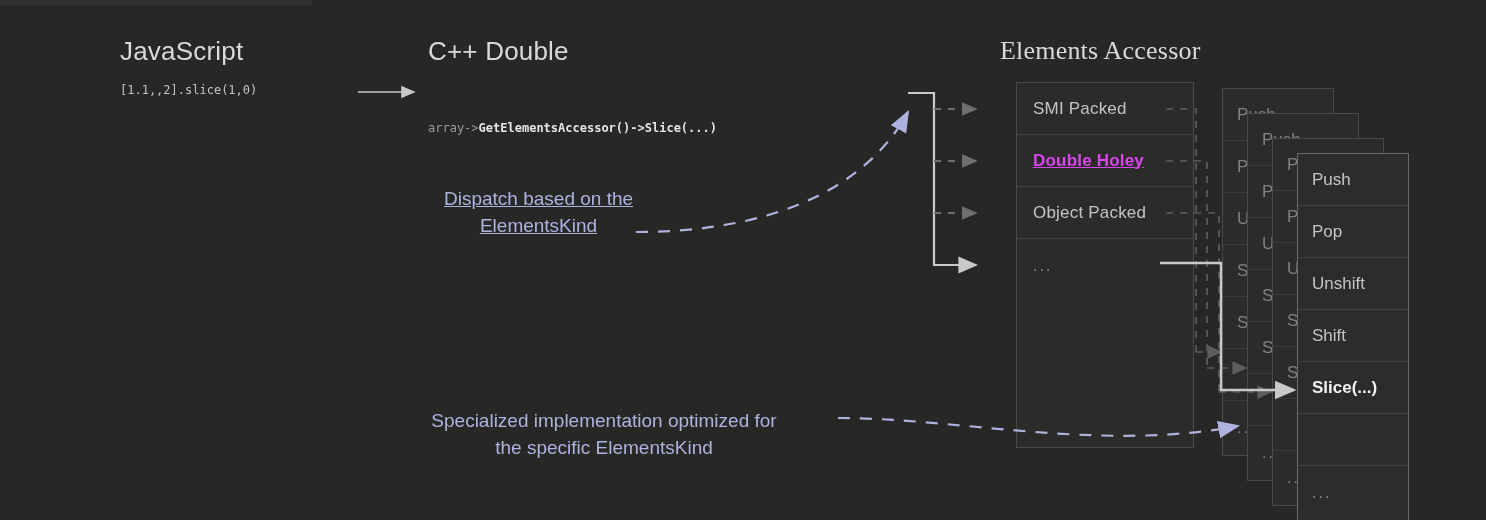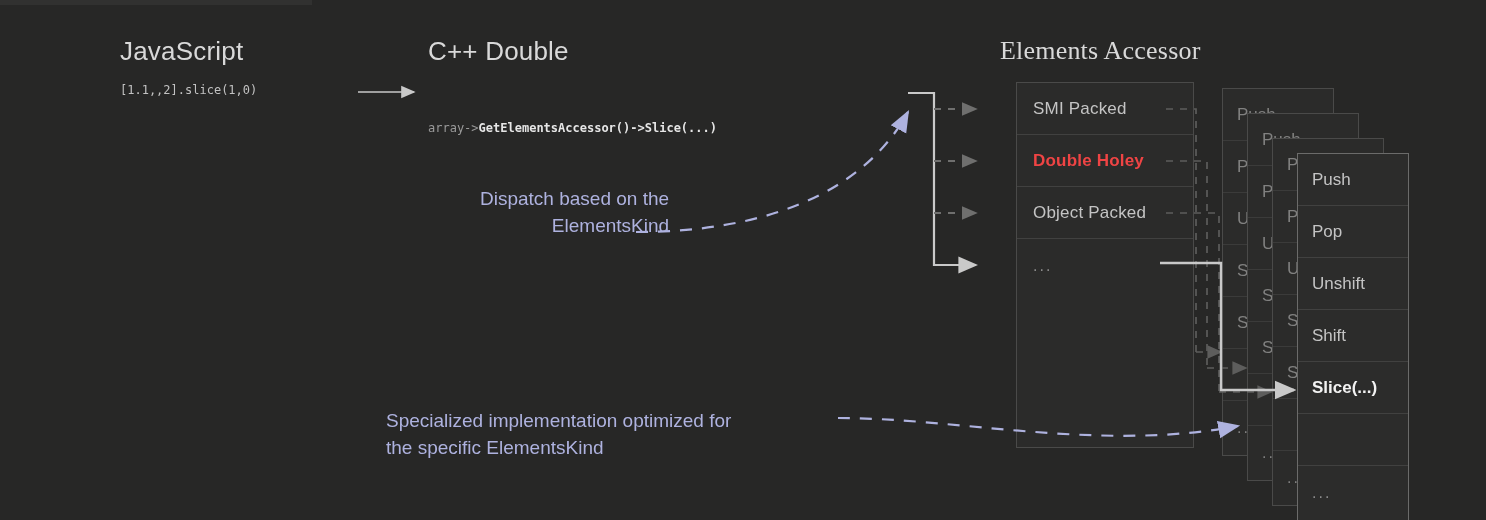--- a/index.html
+++ b/index.html
@@ -39,22 +39,22 @@
   #code-cpp .bold{color:#e6e6e6;font-weight:700;}
 
   
   .annot{
     position:absolute;
     font-size:19px;
     color:#aeb2df;
     line-height:1.42;
     white-space:pre-line;
   }
-  #annot-dispatch{left:480px;top:186px;text-align:right;}
-  #annot-special{left:386px;top:408px;text-align:left;width:436px;}
+  #annot-dispatch{left:444px;top:186px;text-align:center;text-decoration:underline;}
+  #annot-special{left:386px;top:408px;text-align:center;width:436px;}
 
   
   #accessor-box{
     position:absolute;
     left:988px;top:82px;
     width:178px;height:366px;
     border:1px solid #4a4a49;
     background:#2b2b2a;
     box-sizing:border-box;
     margin-left:28px;
@@ -64,21 +64,21 @@
     box-sizing:border-box;
     height:52px;
     border-bottom:1px solid #414140;
     display:flex;align-items:center;
     padding-left:16px;
     font-size:17px;
     color:#c4c4c4;
     letter-spacing:.2px;
   }
   .ea-row.tall{height:54px;border-bottom:none;}
-  .ea-row.sel{color:#ef4444;font-weight:700;}
+  .ea-row.sel{color:#d946ef;font-weight:700;text-decoration:underline;}
   .ea-row.dots{color:#8d8d8d;letter-spacing:2px;font-size:16px;}
 
   
   .card{
     position:absolute;
     width:112px;
     box-sizing:border-box;
     border:1px solid #4a4a49;
     background:#2b2b2a;
     overflow:hidden;

